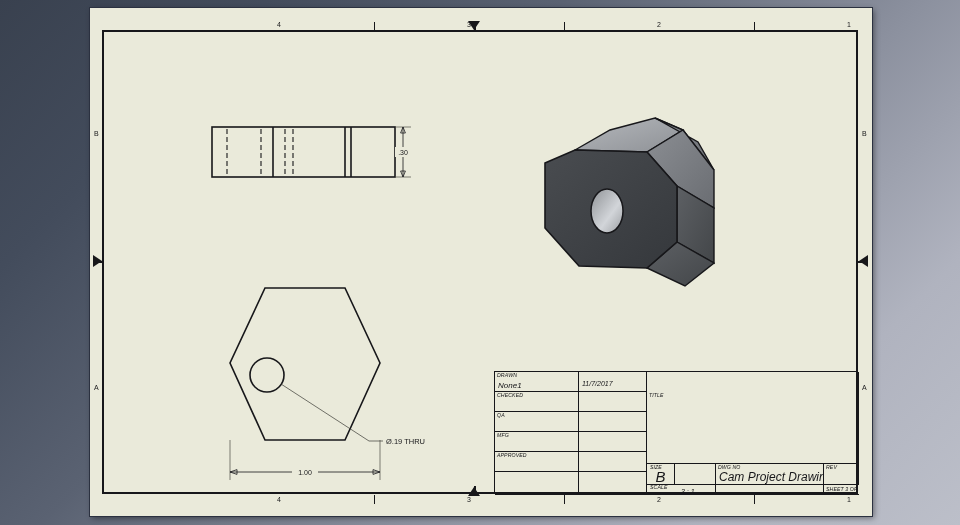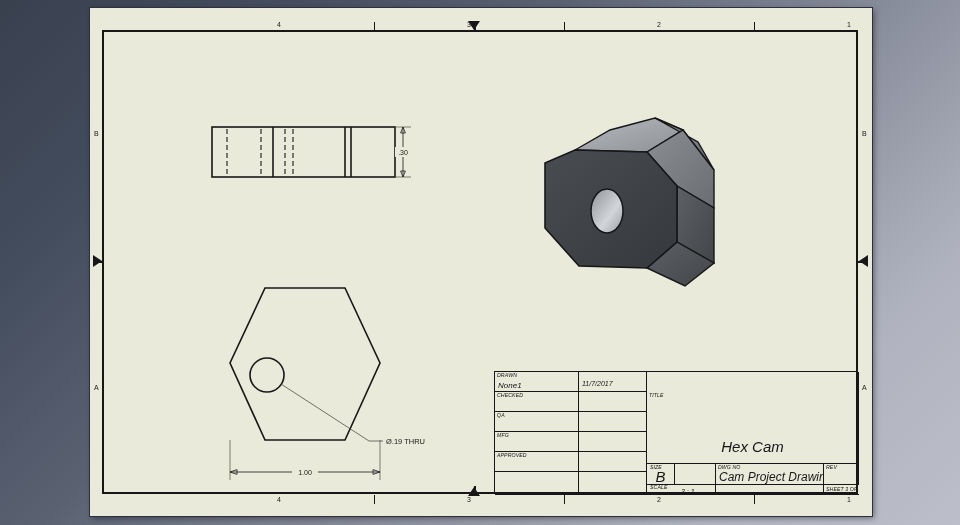--- a/index.html
+++ b/index.html
@@ -329,21 +329,20 @@
         <span class="tb-val"></span>
       </div>
       <div class="tb-cell" style="left:84px; top:80px; width:68px; height:20px;"></div>
 
       <div class="tb-cell" style="left:0px; top:100px; width:84px; height:23px;"></div>
       <div class="tb-cell" style="left:84px; top:100px; width:68px; height:23px;"></div>
 
       <div class="tb-cell" style="left:152px; top:0px; width:212px; height:20px; border-bottom:none;"></div>
       <div class="tb-cell" style="left:152px; top:20px; width:212px; height:72px;">
         <span class="tb-tag">TITLE</span>
-        <span class="tb-val title center">Hex Cam</span>
       </div>
 
       <div class="tb-cell" style="left:152px; top:92px; width:28px; height:21px;">
         <span class="tb-tag" style="left:3px;">SIZE</span>
         <span class="tb-val big center" style="bottom:-1px;">B</span>
       </div>
       <div class="tb-cell" style="left:180px; top:92px; width:41px; height:21px;"></div>
       <div class="tb-cell" style="left:221px; top:92px; width:108px; height:21px;">
         <span class="tb-tag">DWG NO</span>
         <span class="tb-val" style="font-size:12px; bottom:0px;">Cam Project Drawings</span>

